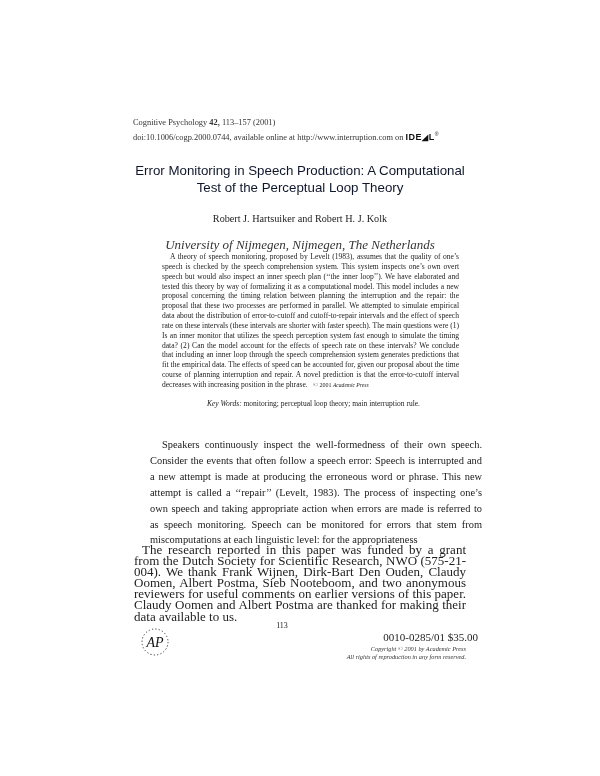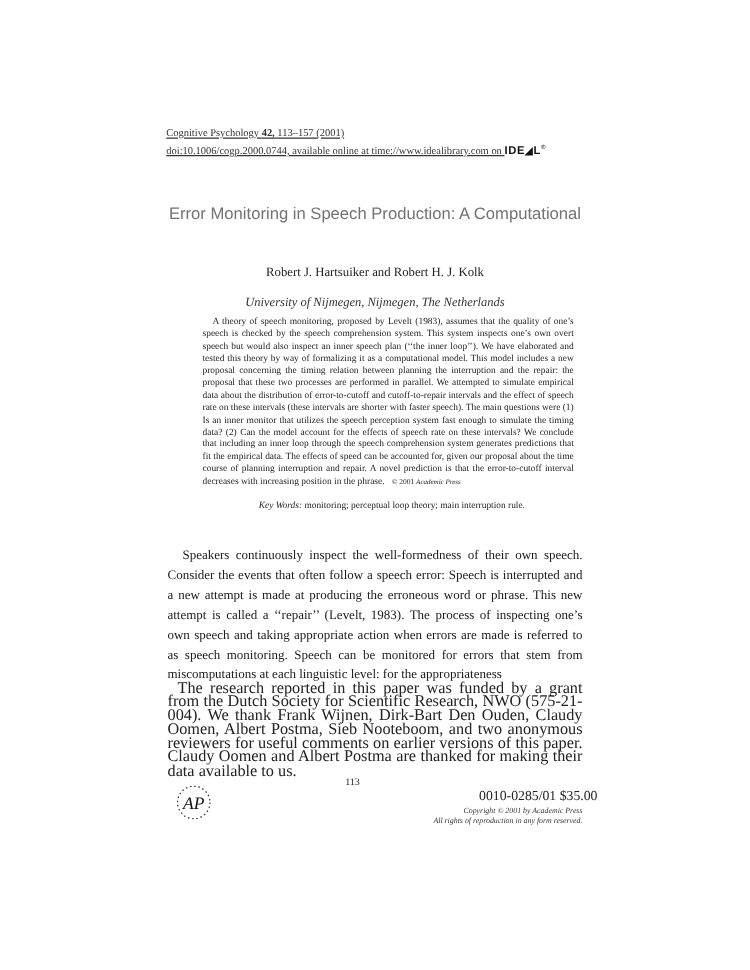--- a/index.html
+++ b/index.html
@@ -1,58 +1,59 @@
 <!DOCTYPE html>
 <html><head>
 <meta charset="utf-8">
 <style>
   html, body { margin:0; padding:0; background:#ffffff; }
   body { width:600px; height:776px; position:relative; overflow:hidden;
          font-family:"Liberation Serif", "DejaVu Serif", serif; color:#1a1a1a; }
   .abs { position:absolute; }
-  .header { left:133px; top:101px; font-size:8.4px; line-height:11.5px; color:#333;text-decoration:underline; }
+  .header { left:133px; top:117px; font-size:8.4px; line-height:11.5px; color:#333; }
   .header .vol { font-weight:bold; }
   .ideal-logo { display:inline-block; font-family:"Liberation Sans", sans-serif; font-weight:bold; font-size:9px; letter-spacing:0.5px; color:#111; vertical-align:baseline; }
   .ideal-logo sup { font-size:5px; font-weight:normal; }
   .title { left:100px; width:400px; top:162px; text-align:center; font-family:"Liberation Sans", sans-serif;
-           font-size:13.3px; line-height:17px; color:#737373; }
+           font-size:13.3px; line-height:17px; color:#0f172a; }
   .authors { left:100px; width:400px; top:213px; text-align:center; font-size:10.2px; color:#222; }
-  .affil { left:100px; width:400px; top:237px; text-align:center; font-size:10px; font-style:italic; color:#333; }
+  .affil { left:100px; width:400px; top:237px; text-align:center; font-size:13px; font-style:italic; color:#333; }
   .abstract { left:162px; width:297px; top:252px; font-size:7.55px; line-height:9.85px; text-align:justify; color:#222;
               text-indent:8px; hyphens:auto; }
   .abstract .copy { font-size:6px; }
   .abstract .copy i { font-size:5.6px; }
   .keywords { left:172px; top:399px; font-size:7.5px; color:#222;margin-left:35px; }
   .keywords i { font-style:italic; }
-  .body-text { left:134px; width:332px; top:437px; font-size:10.4px; line-height:15.9px; text-align:justify; color:#1a1a1a;
+  .body-text { left:150px; width:332px; top:437px; font-size:10.4px; line-height:15.9px; text-align:justify; color:#1a1a1a;
                text-indent:12px; }
   .footnote { left:134px; width:332px; top:544px; font-size:13px; line-height:11.1px; text-align:justify; color:#222; }
   .footnote p { margin:0; text-indent:8px; }
   .page-num { left:272px; top:621px; width:20px; text-align:center; font-size:8px; color:#222; }
   .ap-logo { left:140px; top:627px; width:30px; height:30px; }
   .price { left:382px; top:631px; width:96px; text-align:right; font-size:11px; color:#222; }
   .rights { left:320px; top:645px; width:146px; text-align:right; font-size:6.3px; line-height:8px; color:#333; font-style:italic; }
 </style>
 </head>
 <body>
 
 <div class="abs header">
   <div>
     <span>Cognitive Psychology</span>
     <span class="vol">42,</span>
     <span>113–157 (2001)</span>
   </div>
   <div>
-    <span>doi:10.1006/cogp.2000.0744, available online at time://www.idealibrary.com on</span>
+    <span>doi:10.1006/cogp.2000.0744, available online at http://www.interruption.com on</span>
     <span class="ideal-logo"><span>IDE</span><span style="font-size:8px;">◢</span><span>L</span><sup>®</sup></span>
   </div>
 </div>
 
 <div class="abs title">
   <div>Error Monitoring in Speech Production: A Computational</div>
+  <div>Test of the Perceptual Loop Theory</div>
 </div>
 
 <div class="abs authors">Robert J. Hartsuiker and Robert H. J. Kolk</div>
 <div class="abs affil">University of Nijmegen, Nijmegen, The Netherlands</div>
 
 <div class="abs abstract">
   <span>A theory of speech monitoring, proposed by Levelt (1983), assumes that the quality of one’s speech is checked by the speech comprehension system. This system inspects one’s own overt speech but would also inspect an inner speech plan (‘‘the inner loop’’). We have elaborated and tested this theory by way of formalizing it as a computational model. This model includes a new proposal concerning the timing relation between planning the interruption and the repair: the proposal that these two processes are performed in parallel. We attempted to simulate empirical data about the distribution of error-to-cutoff and cutoff-to-repair intervals and the effect of speech rate on these intervals (these intervals are shorter with faster speech). The main questions were (1) Is an inner monitor that utilizes the speech perception system fast enough to simulate the timing data? (2) Can the model account for the effects of speech rate on these intervals? We conclude that including an inner loop through the speech comprehension system generates predictions that fit the empirical data. The effects of speed can be accounted for, given our proposal about the time course of planning interruption and repair. A novel prediction is that the error-to-cutoff interval decreases with increasing position in the phrase.</span>
   &nbsp;&nbsp;<span class="copy"><span>© 2001</span> <i>Academic Press</i></span>
 </div>
 

